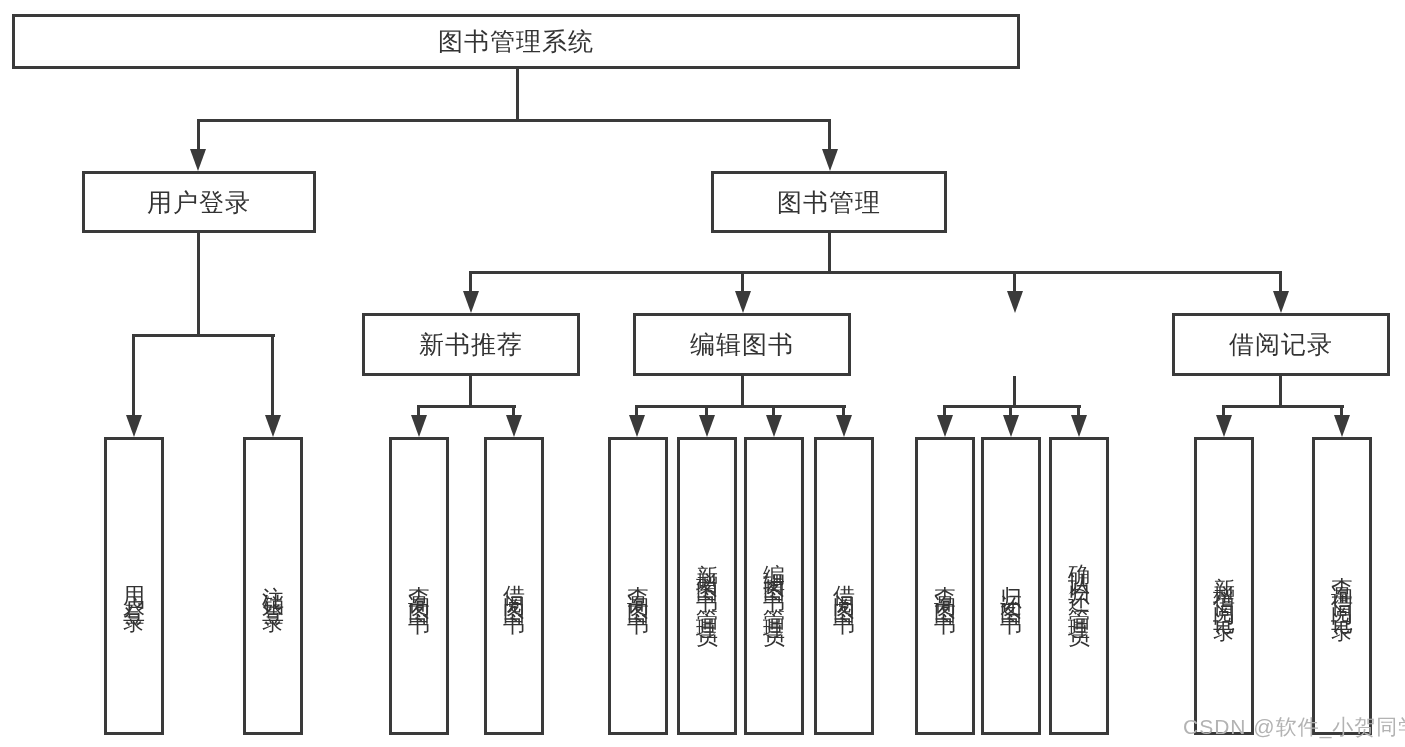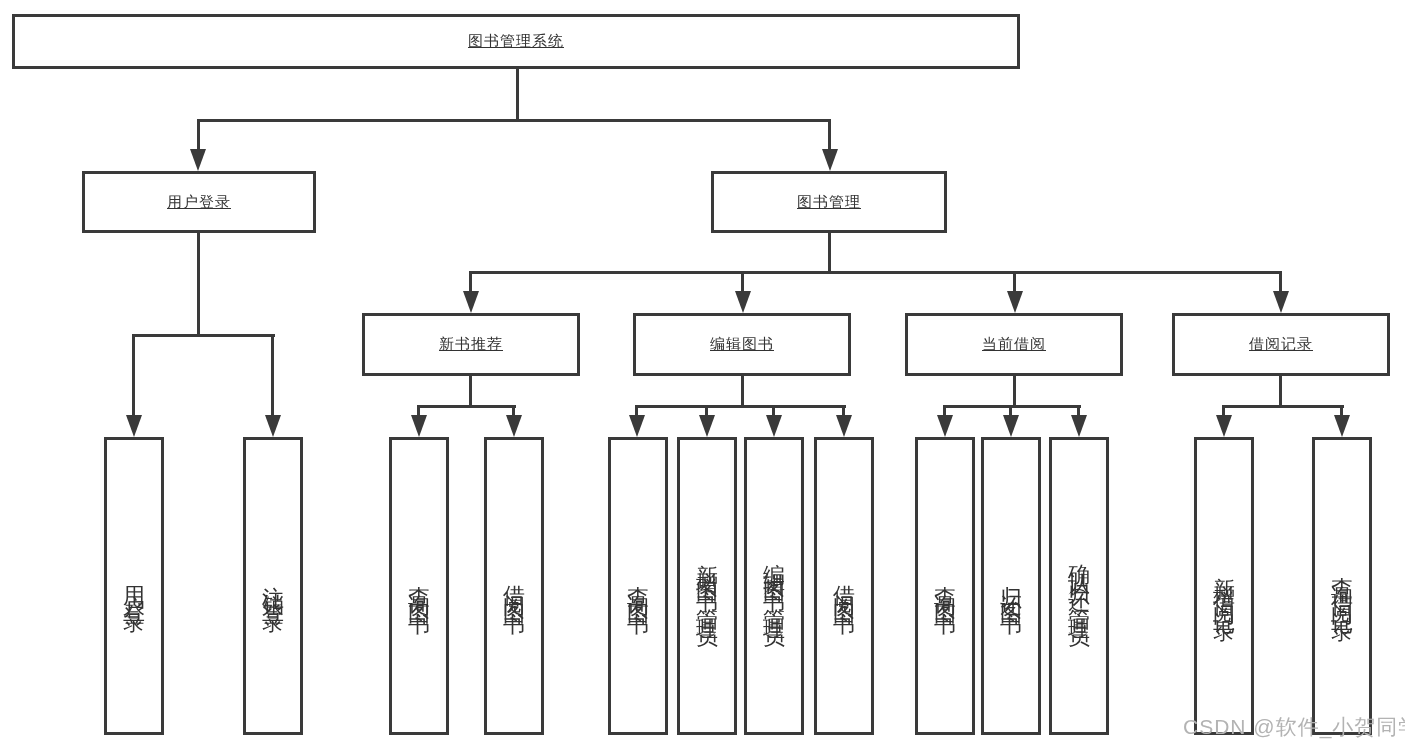--- a/index.html
+++ b/index.html
@@ -5,21 +5,21 @@
   html,body { margin:0; padding:0; background:#ffffff; }
   .canvas {
     position:relative; width:1405px; height:747px; background:#ffffff;
     font-family:"Liberation Sans", sans-serif; overflow:hidden;
   }
   .node {
     position:absolute; box-sizing:border-box; border:3px solid #3a3a3a;
     background:#ffffff; display:flex; align-items:center; justify-content:center;
     color:#333333;
   }
-  .node.h { font-size:15px; letter-spacing:1px; white-space:nowrap;text-decoration:underline; }
+  .node.h { font-size:25px; letter-spacing:1px; white-space:nowrap; }
   .node.v span {
     writing-mode:vertical-rl; font-size:22px; letter-spacing:9px; line-height:1;
   }
   .vline { position:absolute; width:3px; background:#3a3a3a; }
   .hline { position:absolute; height:3px; background:#3a3a3a; }
   .arrow {
     position:absolute; width:0; height:0;
     border-left:8px solid transparent; border-right:8px solid transparent;
     border-top:22px solid #3a3a3a;
   }
@@ -46,23 +46,20 @@
   </div>
 
   <div class="node h" style="left:362px; top:313px; width:218px; height:63px;">
     <span>新书推荐</span>
   </div>
 
   <div class="node h" style="left:633px; top:313px; width:218px; height:63px;">
     <span>编辑图书</span>
   </div>
 
-  <div class="node h" style="left:905px; top:313px; width:218px; height:63px;">
-    <span>当前借阅</span>
-  </div>
 
   <div class="node h" style="left:1172px; top:313px; width:218px; height:63px;">
     <span>借阅记录</span>
   </div>
 
   <div class="node v" style="left:104px; top:437px; width:60px; height:298px;">
     <span>用户登录</span>
   </div>
   <div class="node v" style="left:243px; top:437px; width:60px; height:298px;">
     <span>注销登录</span>

